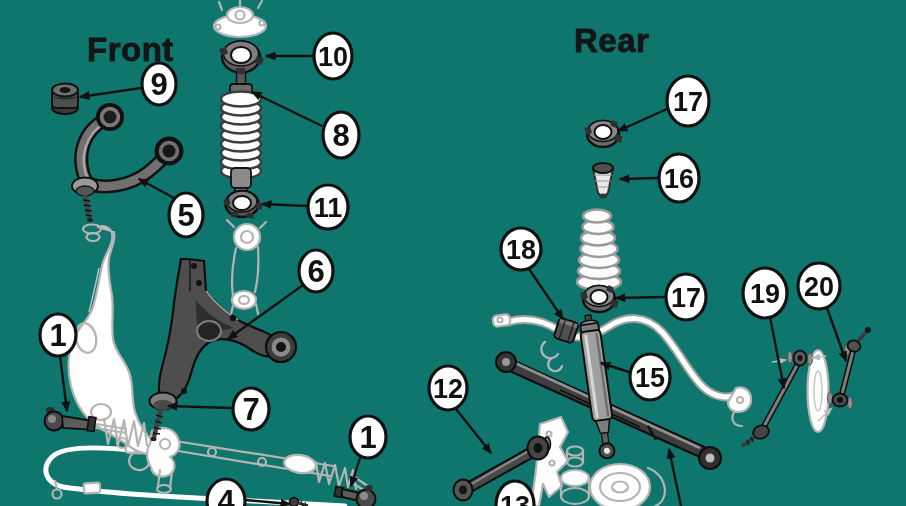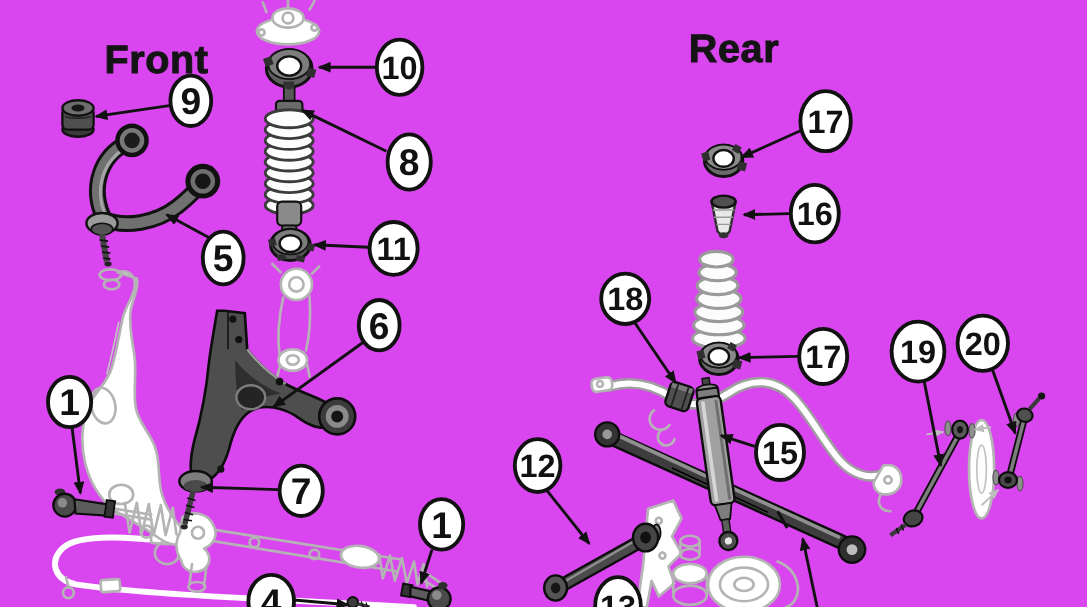--- a/index.html
+++ b/index.html
@@ -1,16 +1,16 @@
 <!DOCTYPE html>
 <html><head>
 <meta charset="utf-8">
 <style>
   html,body{margin:0;padding:0;background:#fff;}
-  .stage{position:relative;width:906px;height:506px;background:#d946ef;overflow:hidden;text-decoration:underline;}
+  .stage{position:relative;width:906px;height:506px;background:#0f766e;overflow:hidden;text-decoration:underline;}
   svg{display:block;}
   .title{font-family:"Liberation Sans",sans-serif;font-weight:bold;font-size:33px;fill:#141414;letter-spacing:.5px;paint-order:stroke;stroke:#141414;stroke-width:.8;}
   .callout-circle{fill:#fff;stroke:#111;stroke-width:3.2;}
   .callout-num{font-family:"Liberation Sans",sans-serif;font-weight:bold;fill:#111;text-anchor:middle;}
   .callout-arrow{stroke:#111;stroke-width:2.4;fill:none;}
   .ghost{fill:none;stroke:#b4b4b4;stroke-width:2.2;stroke-linecap:round;stroke-linejoin:round;}
   .ghostf{fill:#fff;stroke:#b4b4b4;stroke-width:2.2;stroke-linecap:round;stroke-linejoin:round;}
   .ghostthin{fill:none;stroke:#c3c3c3;stroke-width:1.4;}
 </style>
 </head>

